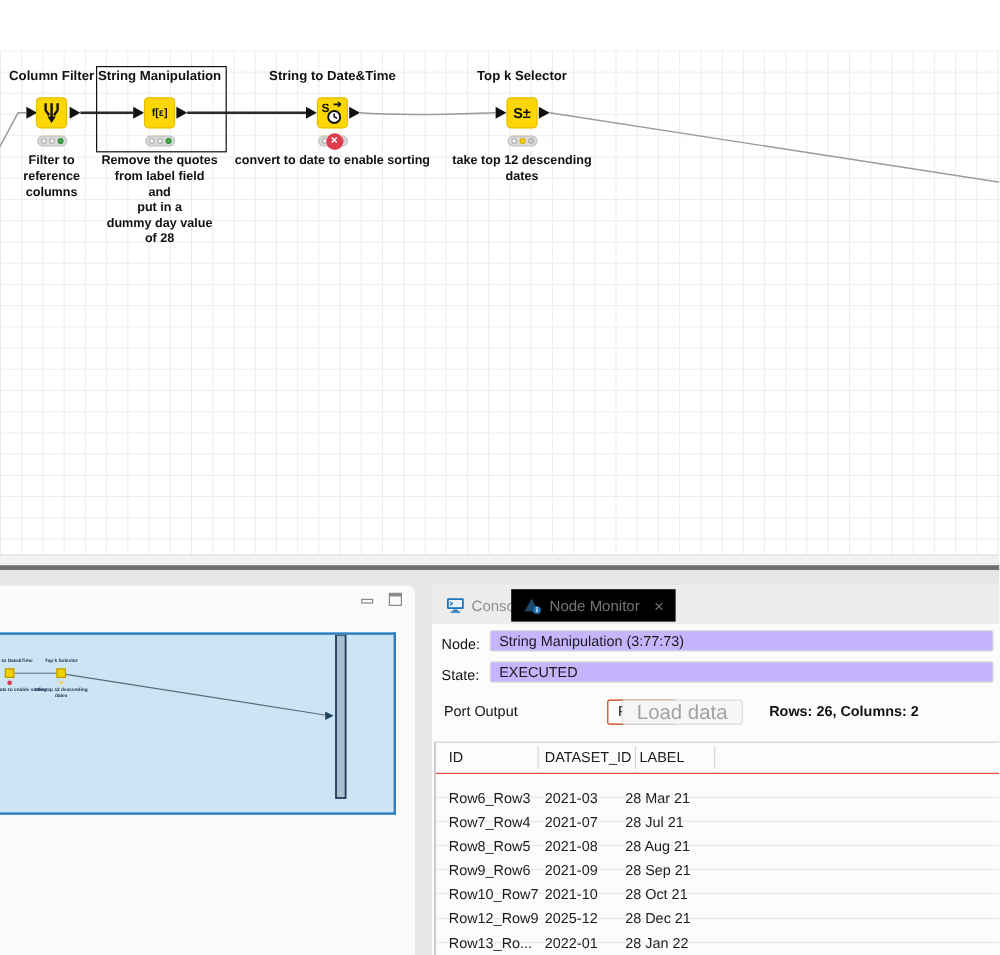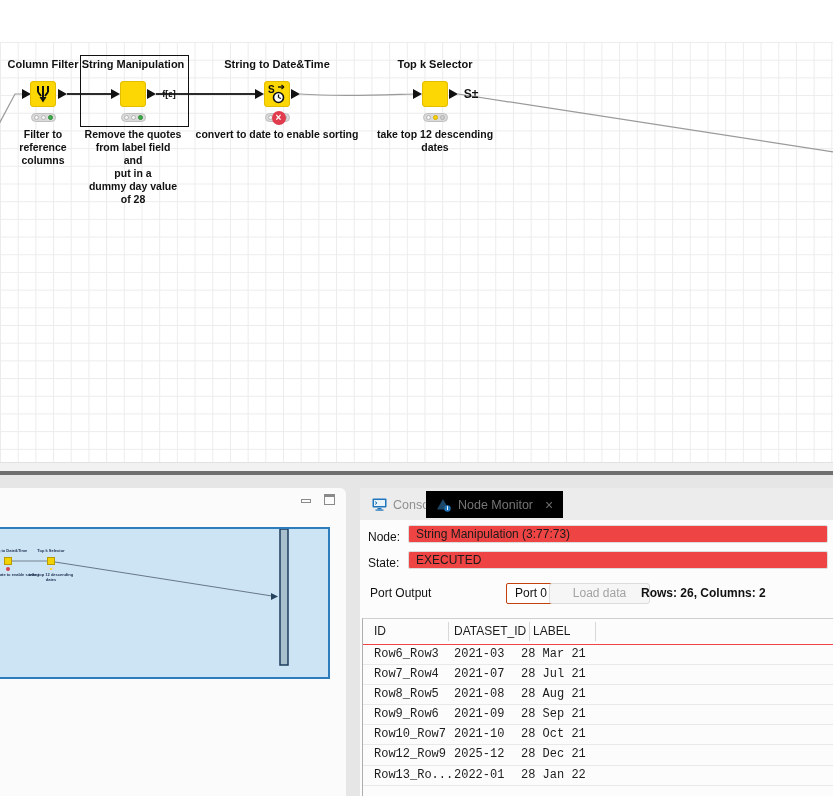--- a/index.html
+++ b/index.html
@@ -18,21 +18,21 @@
 
   .sel-rect{position:absolute;left:80px;top:13px;width:107px;height:70px;
     border:1px solid #111;background:transparent;}
 
   .node{position:absolute;top:0;width:200px;height:185px;}
   .node-title{position:absolute;top:16px;left:0;width:200px;text-align:center;
     font-size:11px;font-weight:700;color:#111;white-space:nowrap;}
   .node-icon{position:absolute;left:87px;top:39px;width:26px;height:26px;border-radius:4px;
     background:#fdd703;box-shadow:0 0 0 1px #e3bd00 inset;}
   .icon-text{position:absolute;left:0;top:0;width:26px;height:26px;display:flex;
-    align-items:center;justify-content:center;font-weight:700;font-size:10px;color:#111;padding-left:36px;}
+    align-items:center;justify-content:center;font-weight:700;font-size:10px;color:#111;}
   .node-lights{position:absolute;left:87.5px;top:71px;width:25px;height:9px;border-radius:5px;
     background:#dadada;border:1px solid #c0c0c0;display:flex;align-items:center;
     justify-content:center;gap:2px;box-sizing:border-box;}
   .dot{width:5px;height:5px;border-radius:50%;background:#f6f6f6;border:0.5px solid #b5b5b5;box-sizing:border-box;}
   .dot.green{background:#3fae49;border-color:#2f8c39;}
   .dot.yellow{background:#ffd400;border-color:#d4ae00;}
   .dot.gray{background:#cfcfcf;border-color:#b0b0b0;}
   .err-badge{position:absolute;left:6px;top:-3.5px;width:14px;height:14px;border-radius:50%;
     background:#e03c4e;color:#fff;font-size:10px;font-weight:700;text-align:center;
     line-height:14px;}
@@ -66,44 +66,44 @@
   
   #monitor-panel{position:absolute;left:360px;top:13px;width:473px;height:308px;background:#fcfcfc;}
   #tabbar{position:absolute;left:0;top:0;width:473px;height:32px;background:#ececec;}
   .tab{position:absolute;top:3px;height:27px;display:flex;align-items:center;gap:6px;
     font-size:12.5px;color:#8f8f8f;padding:0 10px;}
   #tab-console{left:2px;}
   #tab-node-monitor{left:66px;background:#000000;color:#757575;}
   #tab-node-monitor .close-x{font-size:14px;color:#6e6e6e;margin-left:6px;}
 
   .fieldlabel{position:absolute;left:8px;font-size:12px;color:#111;}
-  .field{position:absolute;left:48px;right:5px;height:18px;background:#ef4444;
+  .field{position:absolute;left:48px;right:5px;height:18px;background:#c4b5fd;
     border:1px solid #dcdcdc;border-radius:2px;font-size:12px;color:#1a1a1a;
     line-height:17px;padding-left:7px;box-sizing:border-box;white-space:nowrap;overflow:hidden;}
 
   #port-row-label{position:absolute;left:10px;top:95px;height:21px;line-height:21px;font-size:12px;color:#111;}
   #port-select{position:absolute;left:110px;top:95px;width:58px;height:21px;background:#fff;
     border:1px solid #c2410c;border-radius:2px;box-sizing:border-box;font-size:12px;color:#111;
     line-height:19px;padding-left:8px;margin-left:36px;}
   #port-select .chev{position:absolute;right:6px;top:8px;width:0;height:0;
     border-left:4px solid transparent;border-right:4px solid transparent;border-top:4px solid #555;}
-  #load-btn{position:absolute;left:189px;top:95px;width:101px;height:21px;background:#f6f6f6;
-    border:1px solid #dcdcdc;border-radius:3px;box-sizing:border-box;font-size:12px;color:#a3a3a3;
+  #load-btn{position:absolute;left:158px;top:95px;width:101px;height:21px;background:#f6f6f6;
+    border:1px solid #dcdcdc;border-radius:3px;box-sizing:border-box;font-size:17px;color:#a3a3a3;
     text-align:center;line-height:19px;}
   #rows-info{position:absolute;left:281px;top:95px;height:21px;line-height:21px;font-size:12px;color:#111;font-weight:bold;}
 
   #port-table{position:absolute;left:2px;right:0;top:130px;height:178px;
     border-top:1px solid #cfcfcf;border-left:1px solid #adadad;box-sizing:border-box;overflow:hidden;}
   #thead{position:relative;height:25px;border-bottom:1px solid #ef4444;}
   .hcell{position:absolute;top:0;line-height:25px;font-size:12px;color:#1c1c1c;}
   .h1{left:11px;} .h2{left:91px;} .h3{left:170px;}
   .vsep{position:absolute;top:3px;bottom:3px;width:1px;background:#d8d8d8;}
   .vs1{left:85px;} .vs2{left:166px;} .vs3{left:232px;}
   .trow{position:relative;height:19.1px;border-bottom:1px solid #e9e9e9;}
-  .cell{position:absolute;top:0;line-height:19px;font-size:12px;color:#1c1c1c;white-space:nowrap;font-family:Liberation Mono, monospace;}
+  .cell{position:absolute;top:11px;line-height:19px;font-size:12px;color:#1c1c1c;white-space:nowrap;}
   .cell.c1{left:11px;} .cell.c2{left:91px;} .cell.c3{left:158px;}
 </style>
 </head>
 <body>
 
 <div id="app">
 
   <div id="canvas">
 
     <svg id="wires" width="833" height="462">

